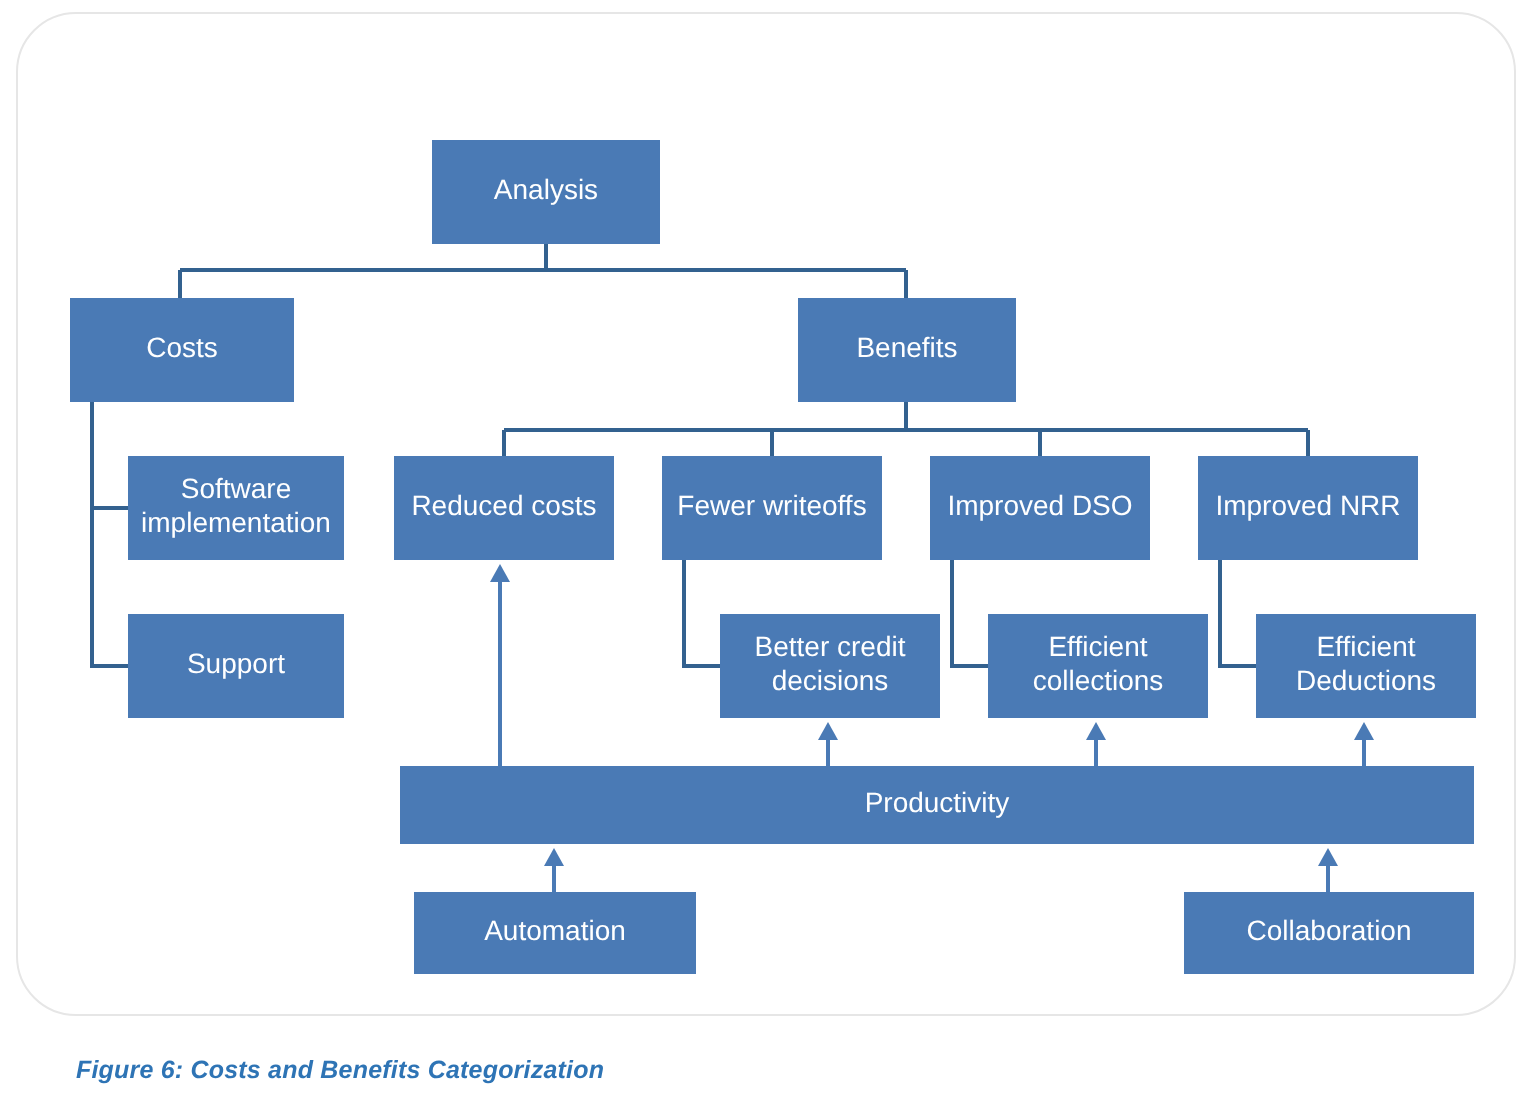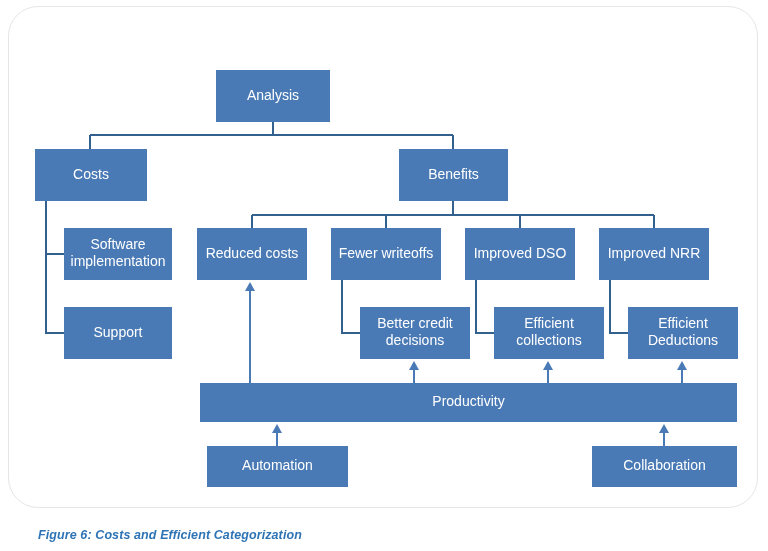--- a/index.html
+++ b/index.html
@@ -178,15 +178,15 @@
           <rect x="207" y="446" width="141" height="41" class="node-rect" fill="#4a7ab5"></rect>
           <text x="277.5" y="466.5" class="node-label" fill="#ffffff">Automation</text>
         </g>
         <g>
           <rect x="592" y="446" width="145" height="41" class="node-rect" fill="#4a7ab5"></rect>
           <text x="664.5" y="466.5" class="node-label" fill="#ffffff">Collaboration</text>
         </g>
       </g>
   </svg>
 
-  <div id="figure-caption">Figure 6: Costs and Efficient Categorization</div>
+  <div id="figure-caption">Figure 6: Costs and Benefits Categorization</div>
 
 </div>
 
 </body></html>

